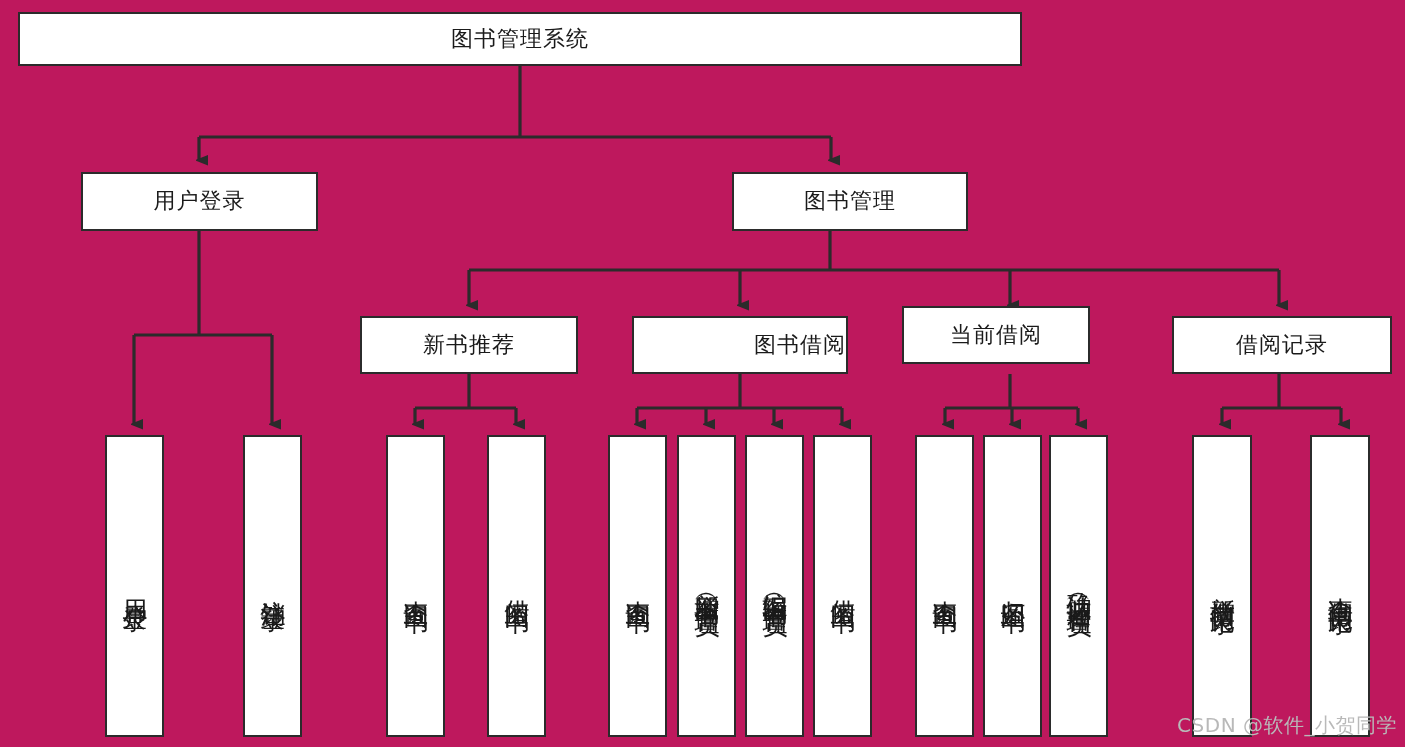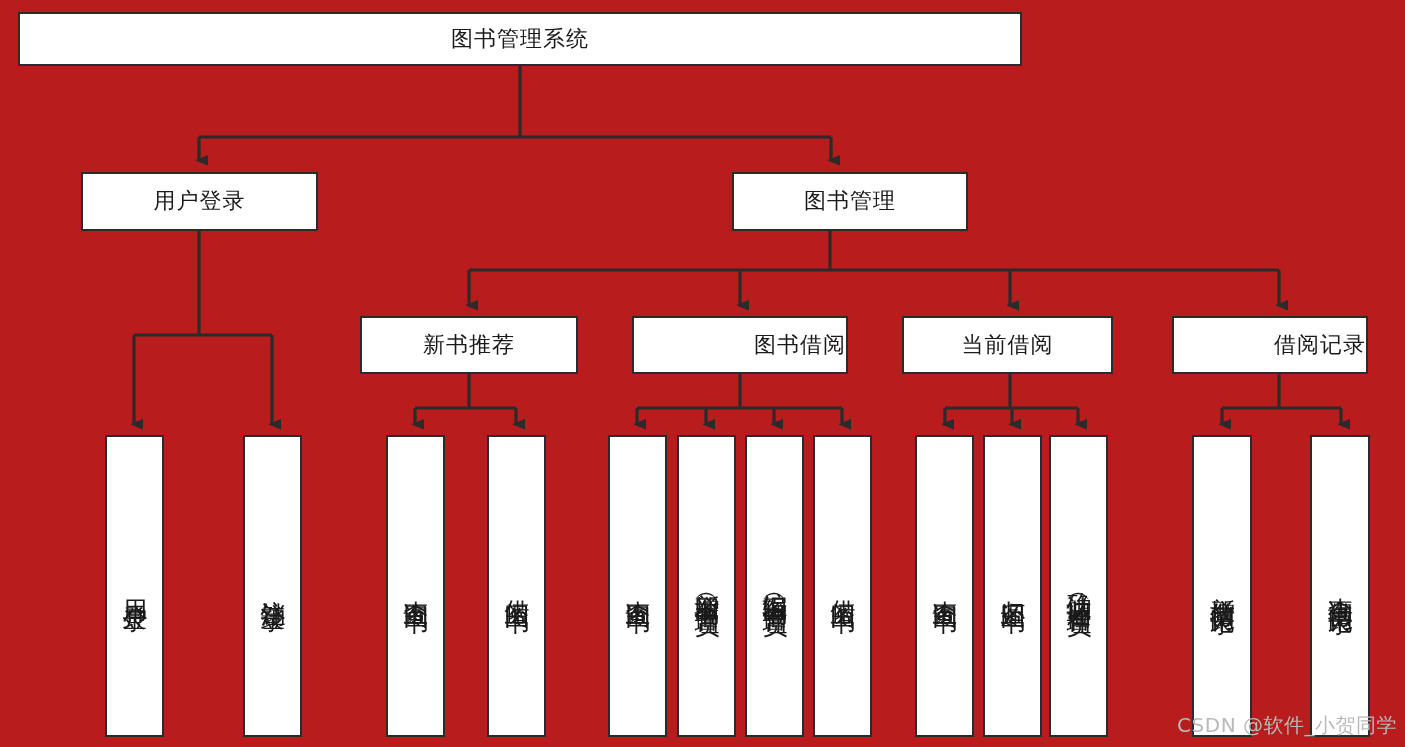--- a/index.html
+++ b/index.html
@@ -10,21 +10,21 @@
   body {
     width: 1405px;
     height: 747px;
     font-family: "DejaVu Sans", "Liberation Sans", sans-serif;
     overflow: hidden;
   }
   #diagram-root {
     position: relative;
     width: 1405px;
     height: 747px;
-    background: #b91c1c;
+    background: #be185d;
   }
   svg.layer {
     position: absolute;
     left: 0;
     top: 0;
     width: 1405px;
     height: 747px;
   }
   .node-box {
     position: absolute;
@@ -132,24 +132,24 @@
   <div class="node-box horizontal" style="left: 704px; top: 172px; width: 236px; height: 59px; margin-left: 28px;">
     <span class="lbl">图书管理</span>
   </div>
 
   <div class="node-box horizontal" style="left: 360px; top: 316px; width: 218px; height: 58px;">
     <span class="lbl">新书推荐</span>
   </div>
   <div class="node-box horizontal" style="left: 632px; top: 316px; width: 216px; height: 58px; justify-content: flex-end;">
     <span class="lbl">图书借阅</span>
   </div>
-  <div class="node-box horizontal" style="left: 902px; top: 316px; width: 211px; height: 58px;">
+  <div class="node-box horizontal" style="left: 902px; top: 306px; width: 188px; height: 58px;">
     <span class="lbl">当前借阅</span>
   </div>
-  <div class="node-box horizontal" style="left: 1172px; top: 316px; width: 196px; height: 58px; justify-content: flex-end;">
+  <div class="node-box horizontal" style="left: 1172px; top: 316px; width: 220px; height: 58px;">
     <span class="lbl">借阅记录</span>
   </div>
 
   <div class="node-box vertical" style="left: 105px; top: 435px; width: 59px; height: 302px;">
     <span class="lbl">用户登录</span>
   </div>
   <div class="node-box vertical" style="left: 243px; top: 435px; width: 59px; height: 302px;">
     <span class="lbl">注销登录</span>
   </div>
   <div class="node-box vertical" style="left: 386px; top: 435px; width: 59px; height: 302px;">

